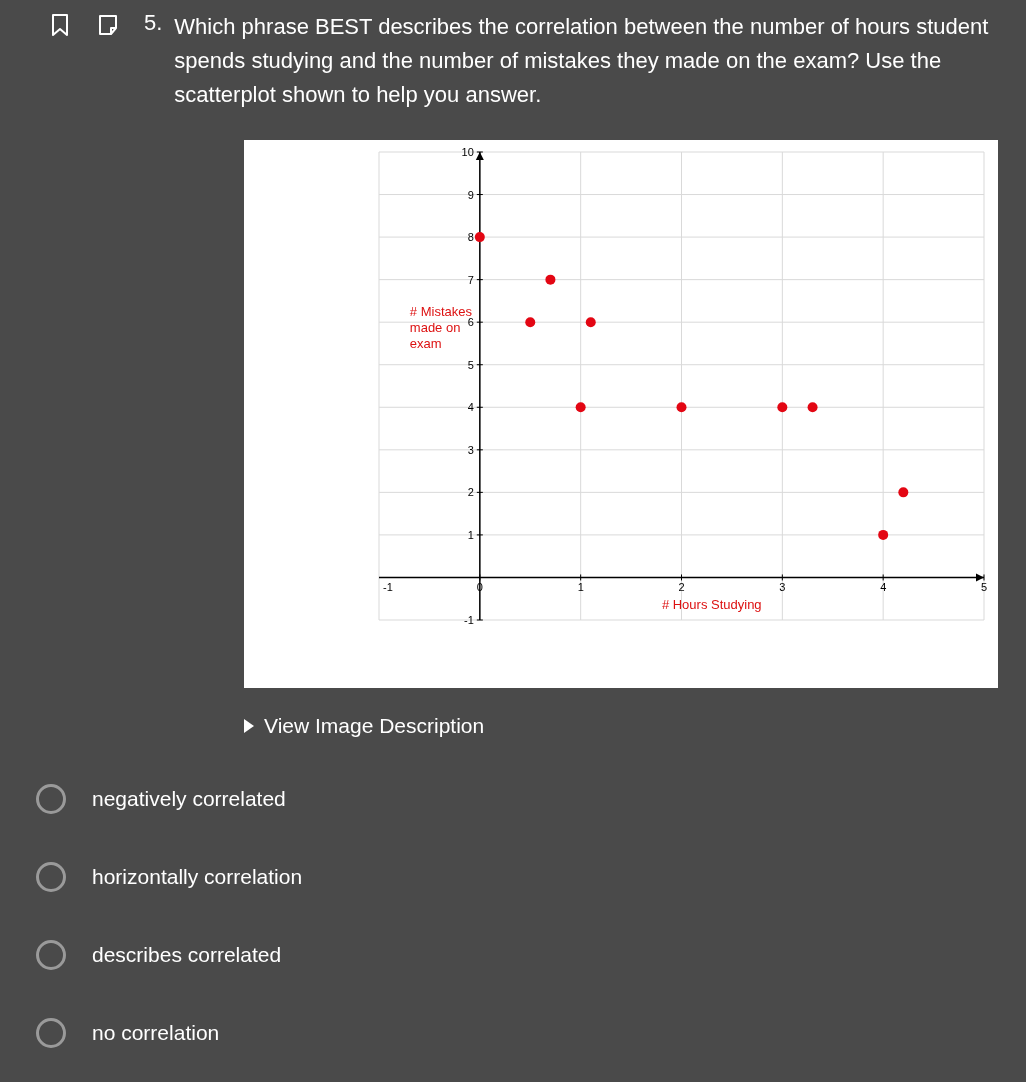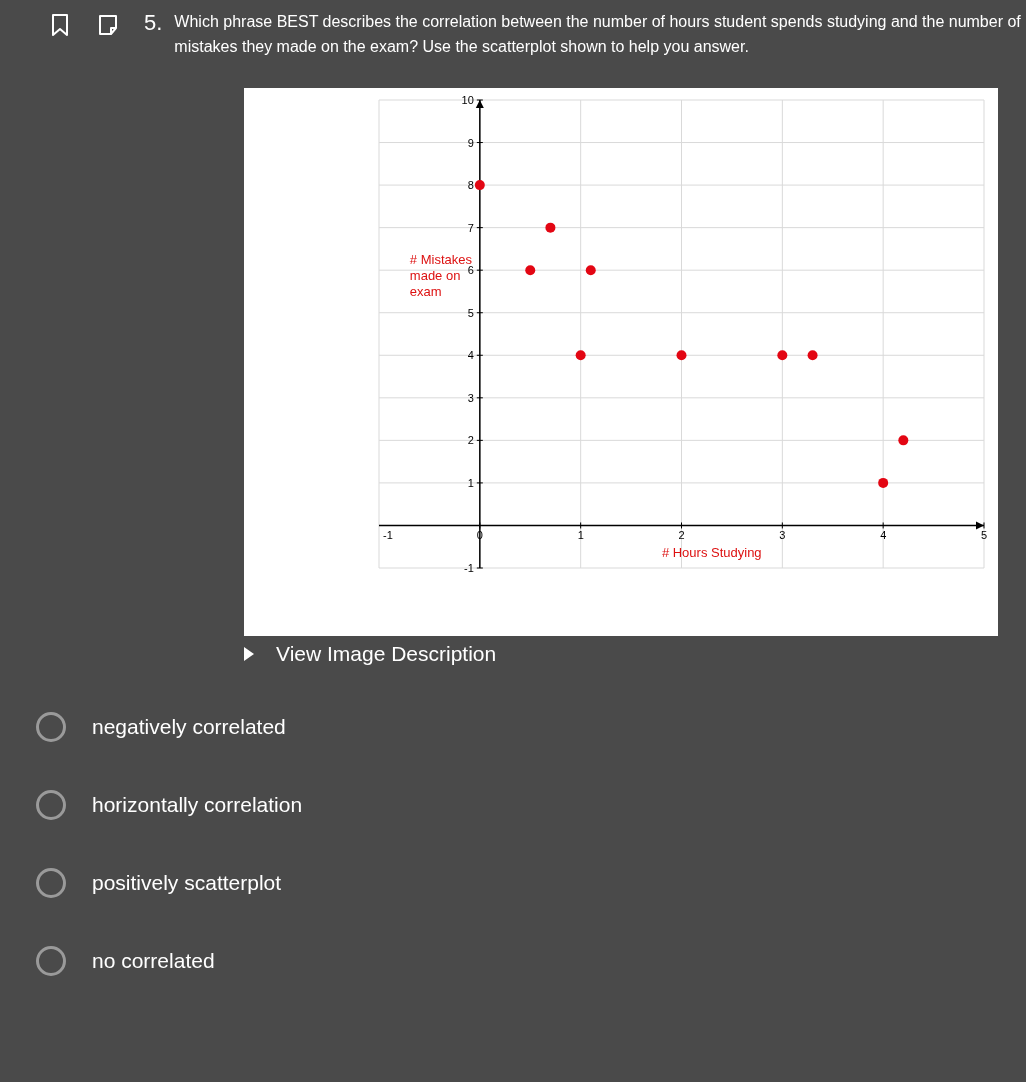--- a/index.html
+++ b/index.html
@@ -19,33 +19,33 @@
     gap: 24px;
     padding-left: 48px;
   }
   .icon-btn {
     width: 24px; height: 30px;
     display: flex; align-items: center; justify-content: center;
     flex: 0 0 auto;
   }
   .question-row { display: flex; gap: 12px; flex: 1; }
   .qnum { font-size: 22px; white-space: nowrap; }
-  .qtext { font-size: 16px; line-height: 1.55; }
+  .qtext { font-size: 22px; line-height: 1.55; }
   .chart-zone {
     margin: 28px 28px 0 244px;
     background: #fff;
     width: 754px;
     height: 548px;
     position: relative;
     overflow: hidden;
   }
   .chart-svg { display: block; }
   .desc-row {
-    margin: 6px 0 0 244px;
-    display: flex; align-items: center; gap: 22px;
+    margin: 26px 0 0 244px;
+    display: flex; align-items: center; gap: 10px;
     font-size: 21px; color: #fff;
   }
   .tri {
     width: 0; height: 0;
     border-left: 10px solid #fff;
     border-top: 7px solid transparent;
     border-bottom: 7px solid transparent;
   }
   .options { margin: 46px 0 0 36px; display: flex; flex-direction: column; gap: 48px; }
   .opt { display: flex; align-items: center; gap: 26px; font-size: 21px; text-align: right; }
@@ -162,20 +162,20 @@
     <div class="opt">
       <div class="radio"></div>
       <span>negatively correlated</span>
     </div>
     <div class="opt">
       <div class="radio"></div>
       <span>horizontally correlation</span>
     </div>
     <div class="opt">
       <div class="radio"></div>
-      <span>positively scatterplot</span>
+      <span>describes correlated</span>
     </div>
     <div class="opt">
       <div class="radio"></div>
-      <span>no correlated</span>
+      <span>no correlation</span>
     </div>
   </div>
 </div>
 
 </body></html>

